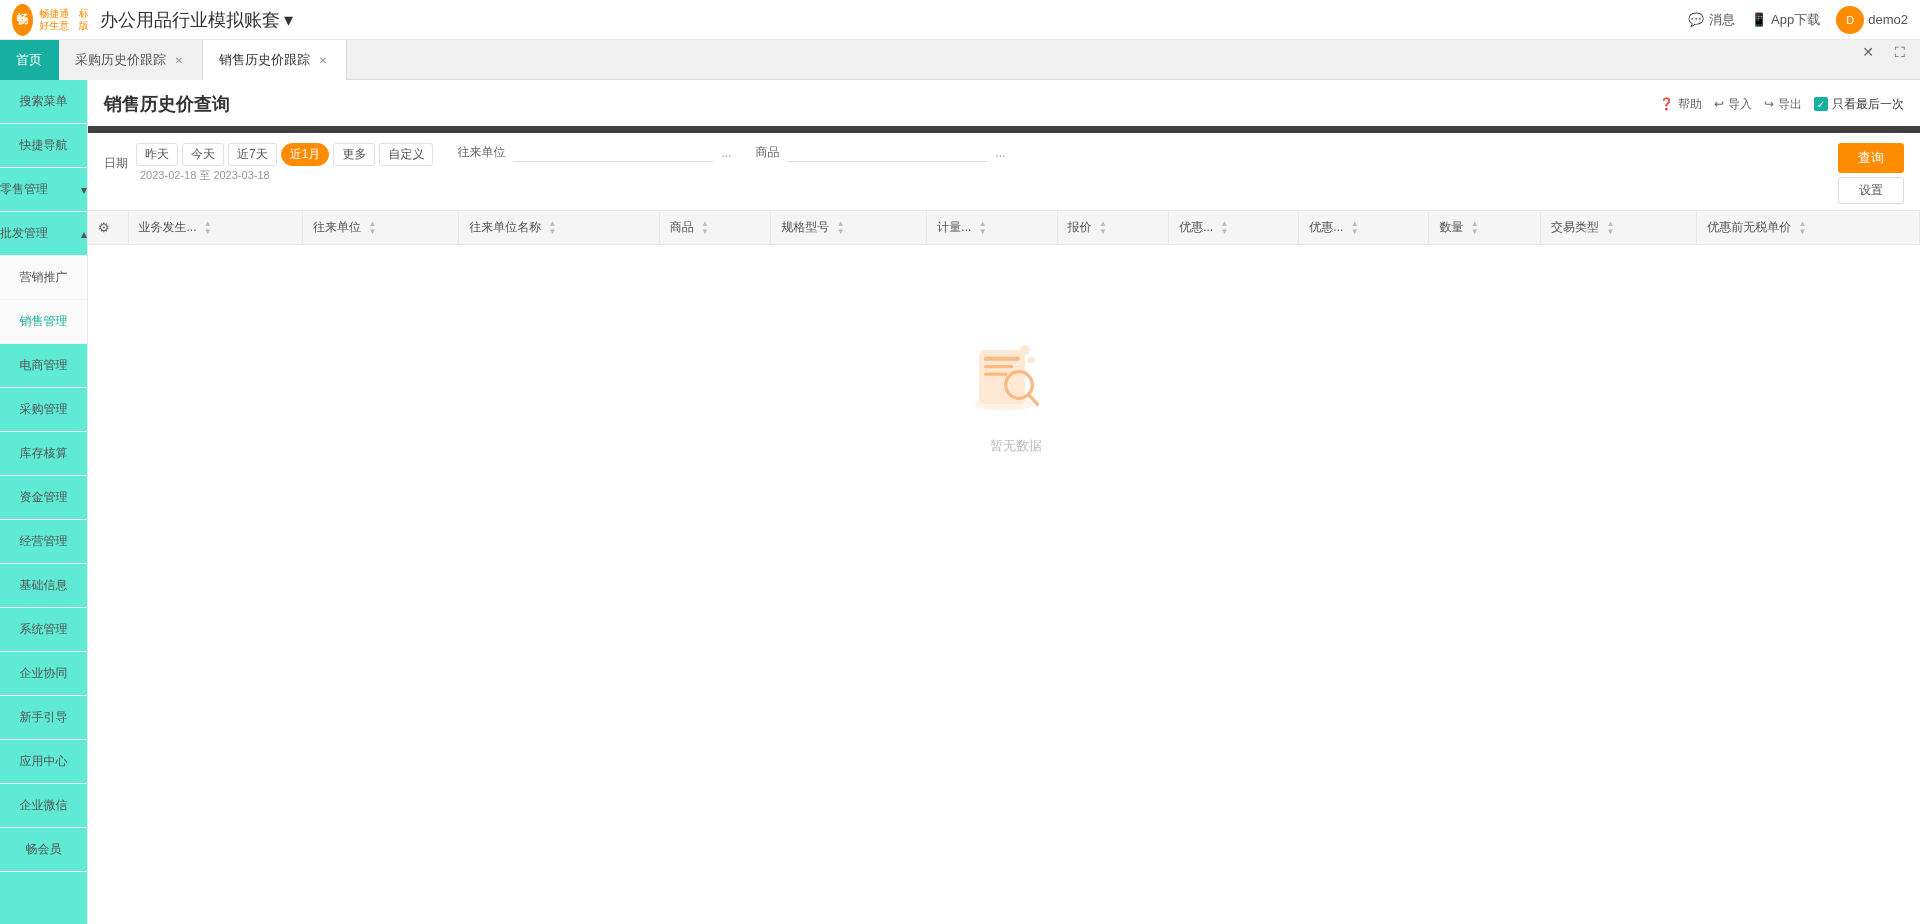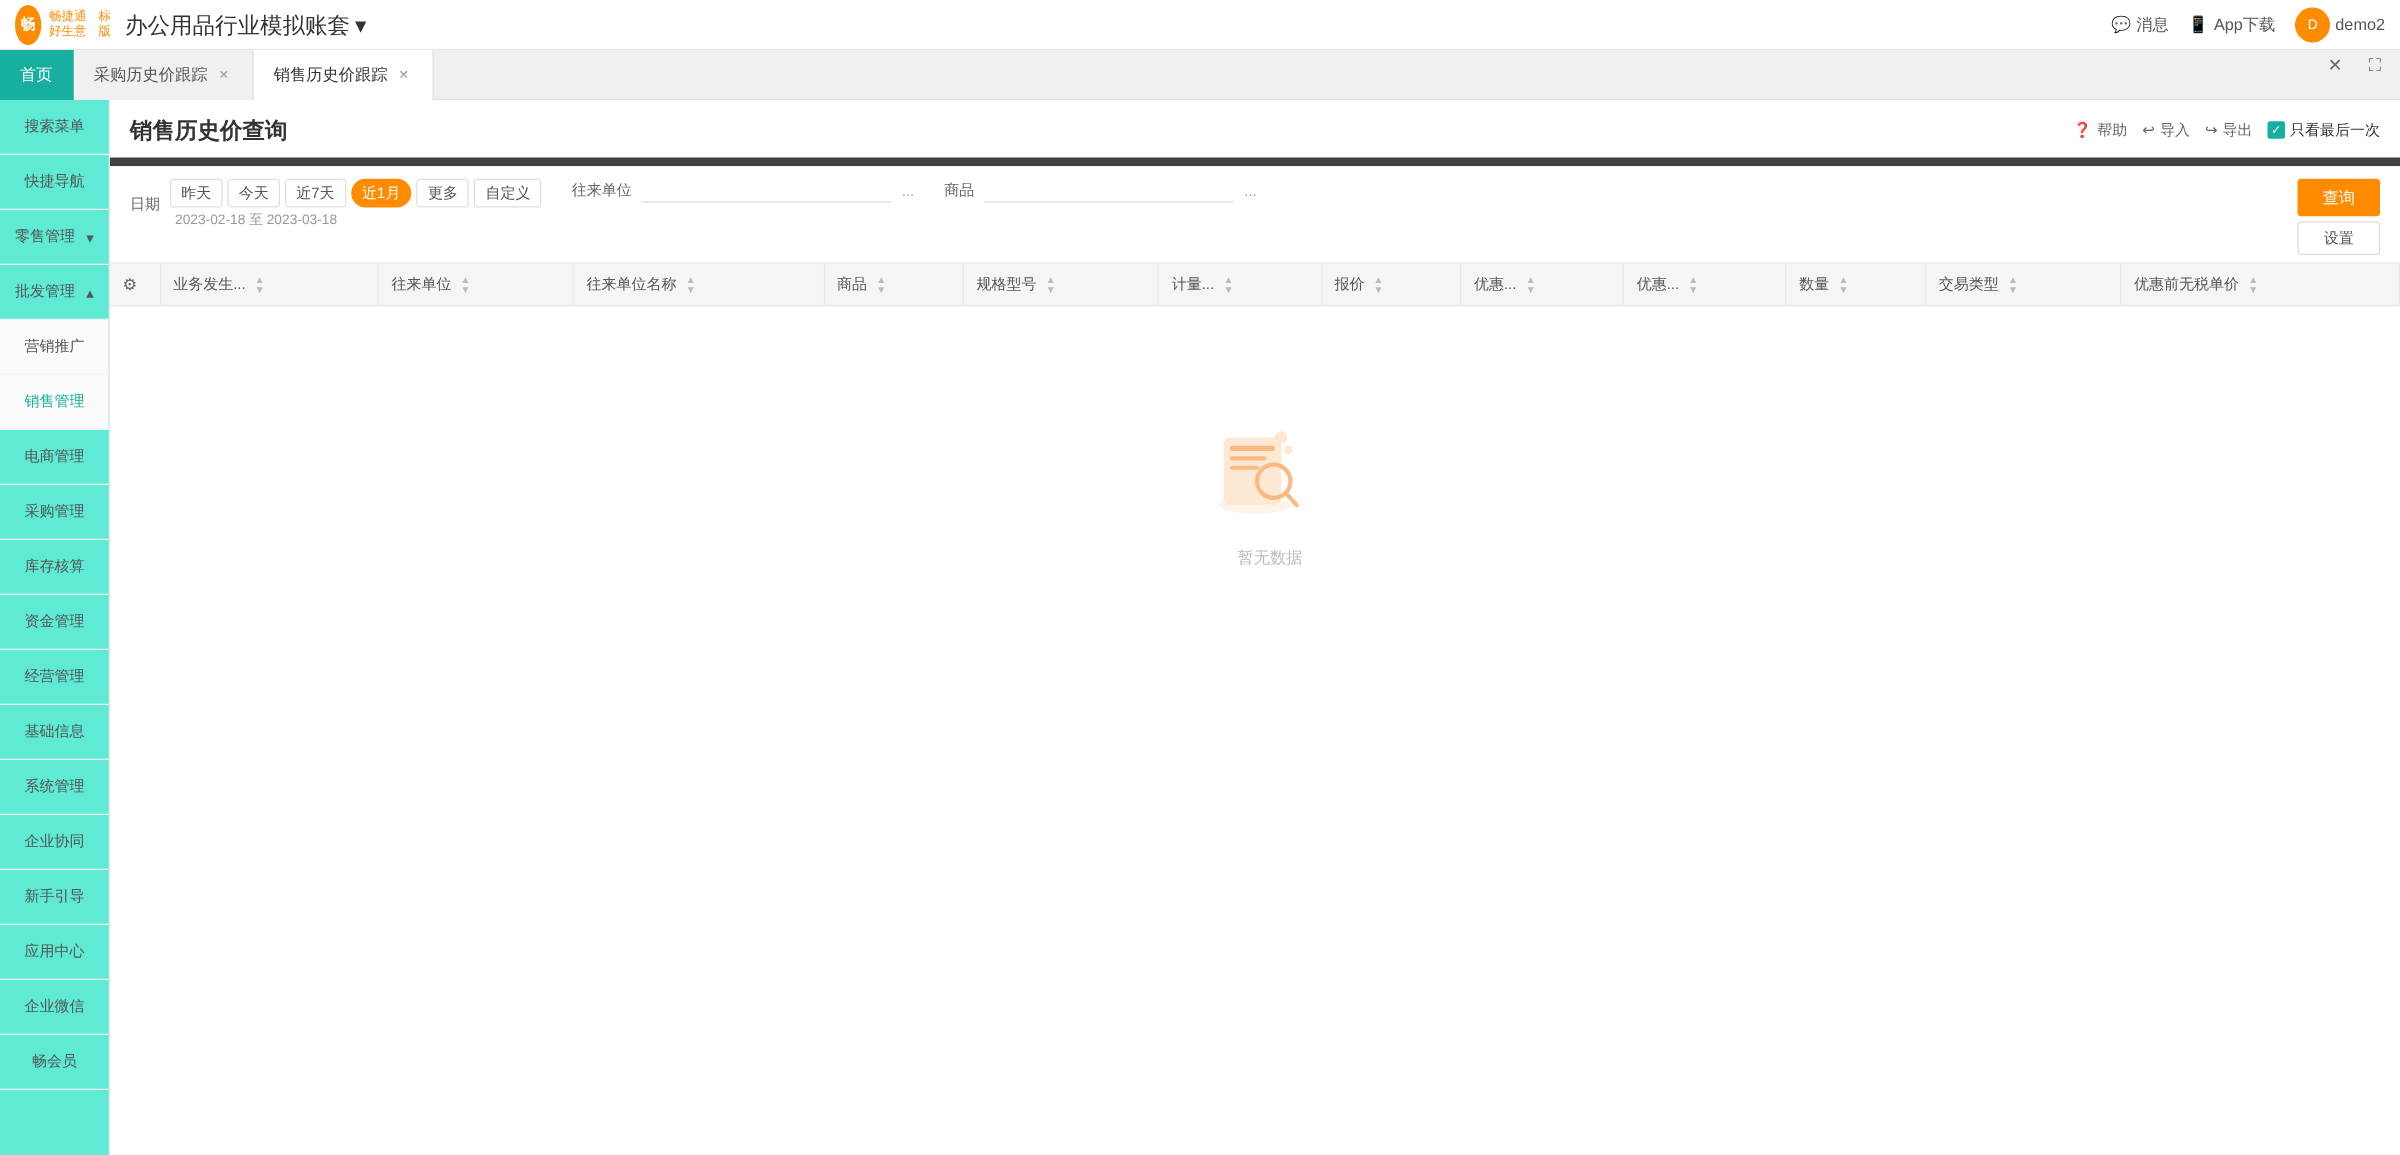--- a/index.html
+++ b/index.html
@@ -167,21 +167,21 @@
       padding: 0 4px;
       text-align: center;
       line-height: 1.3;
       border-bottom: 1px solid #f5f5f5;
     }
     .sidebar-item.active { color: #17b0a0; font-weight: 500; }
     .sidebar-section {
       display: flex;
       align-items: center;
       justify-content: space-between;
-      padding: 0 12px;
+      padding: 0 0;
       height: 44px;
       font-size: 12px;
       color: #555;
       cursor: pointer;
       border-bottom: 1px solid #f5f5f5;
     }
     .sidebar-sub {
       background: #fafafa;
     }
 

